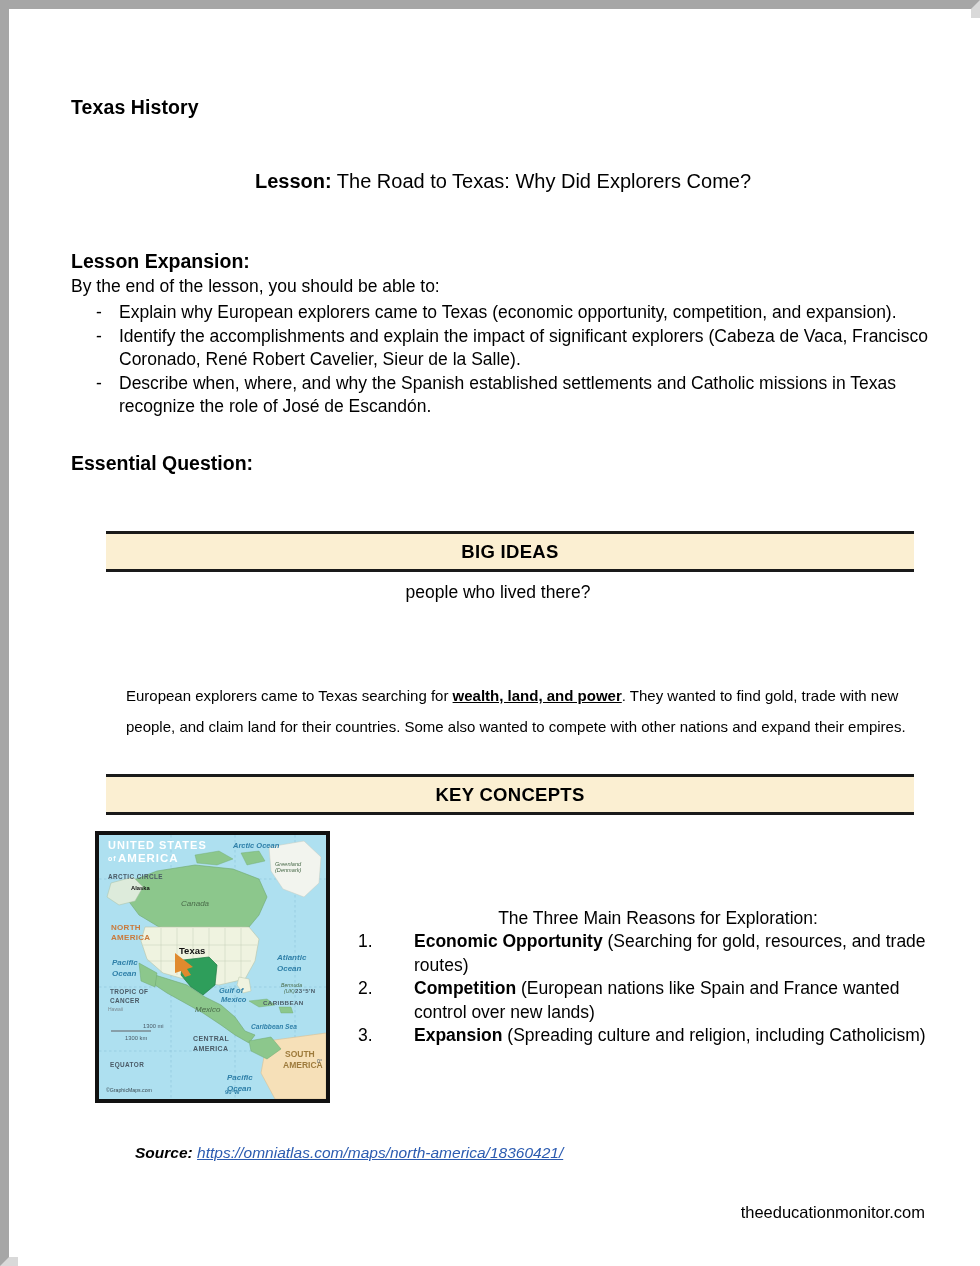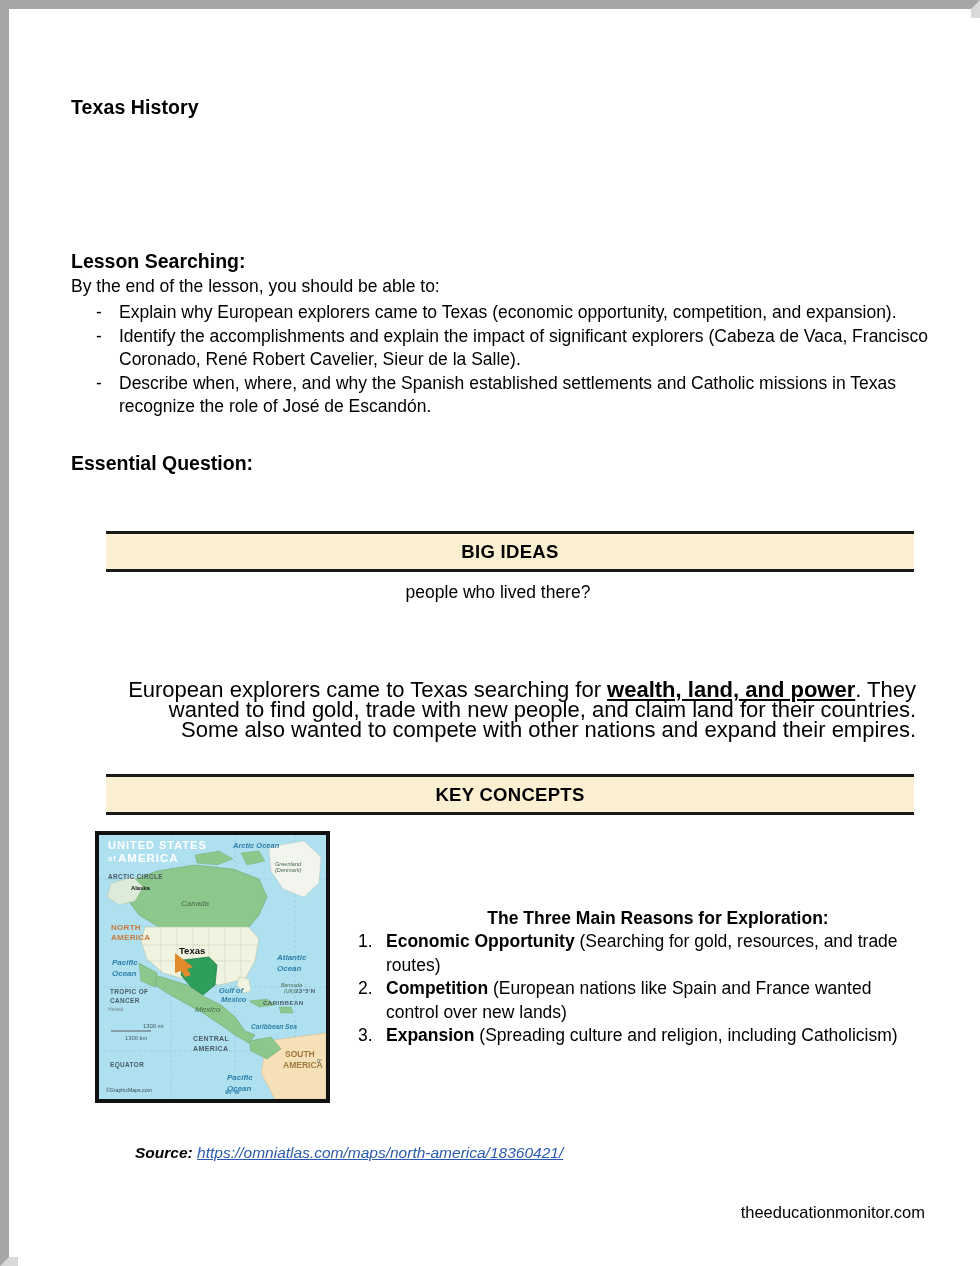--- a/index.html
+++ b/index.html
@@ -134,23 +134,23 @@
     text-align: center;
     font-size: 17.5px;
     padding-right: 2px;
   }
 
   .big-idea-para {
     position: absolute;
     left: 108px;
     top: 662px;
     width: 790px;
-    text-align: right;
-    font-size: 22px;
-    line-height: 20px;
+    text-align: left;
+    font-size: 15px;
+    line-height: 31px;
   }
   .big-idea-para u { text-decoration: underline; font-weight: bold; }
 
   
   .map-wrap {
     position: absolute;
     left: 77px;
     top: 813px;
     width: 235px;
     height: 272px;
@@ -162,39 +162,39 @@
   .map-svg { display: block; width: 100%; height: 100%; }
 
   
   .reasons-head {
     position: absolute;
     left: 370px;
     top: 890px;
     width: 540px;
     text-align: center;
     font-size: 17.5px;
-    font-weight: bold;
+    font-weight: normal;
   }
   .reasons-list {
     position: absolute;
     left: 340px;
     top: 912px;
     width: 570px;
     font-size: 17.5px;
     line-height: 23.5px;
   }
   .reason-item {
     display: flex;
     align-items: flex-start;
   }
   .reason-num {
     width: 28px;
     flex: 0 0 28px;
   }
-  .reason-body { flex: 1 1 auto; }
+  .reason-body { flex: 1 1 auto; margin-left: 28px; }
   .reason-body b { font-weight: bold; }
 
   
   .source-line {
     position: absolute;
     left: 117px;
     top: 1126px;
     font-size: 15.5px;
     font-style: italic;
     text-align: center;
@@ -212,22 +212,25 @@
   }
 </style>
 </head>
 <body>
 
 <div class="page-frame">
   <div class="page-sheet">
 
     <div class="doc-title">Texas History</div>
 
-
-    <div class="objectives-head">Lesson Searching:</div>
+    <div class="lesson-line">
+      <span class="lbl">Lesson:</span><span> The Road to Texas: Why Did Explorers Come?</span>
+    </div>
+
+    <div class="objectives-head">Lesson Expansion:</div>
     <div class="objectives-intro">By the end of the lesson, you should be able to:</div>
     <div class="obj-list">
       <div class="obj-item">
         <span class="obj-dash">-</span>
         <span class="obj-text">Explain why European explorers came to Texas (economic opportunity, competition, and expansion).</span>
       </div>
       <div class="obj-item">
         <span class="obj-dash">-</span>
         <span class="obj-text">Identify the accomplishments and explain the impact of significant explorers (Cabeza de Vaca, Francisco Coronado, René Robert Cavelier, Sieur de la Salle).</span>
       </div>

